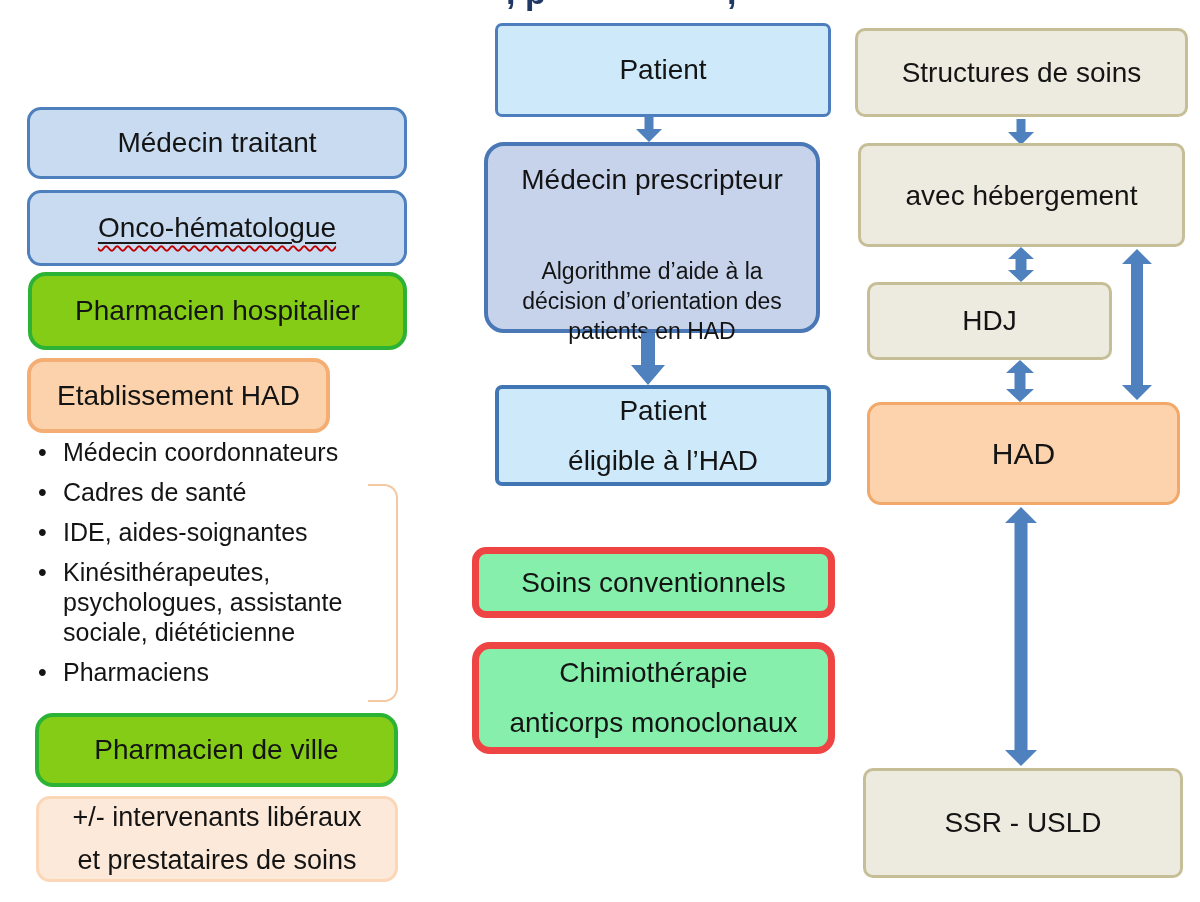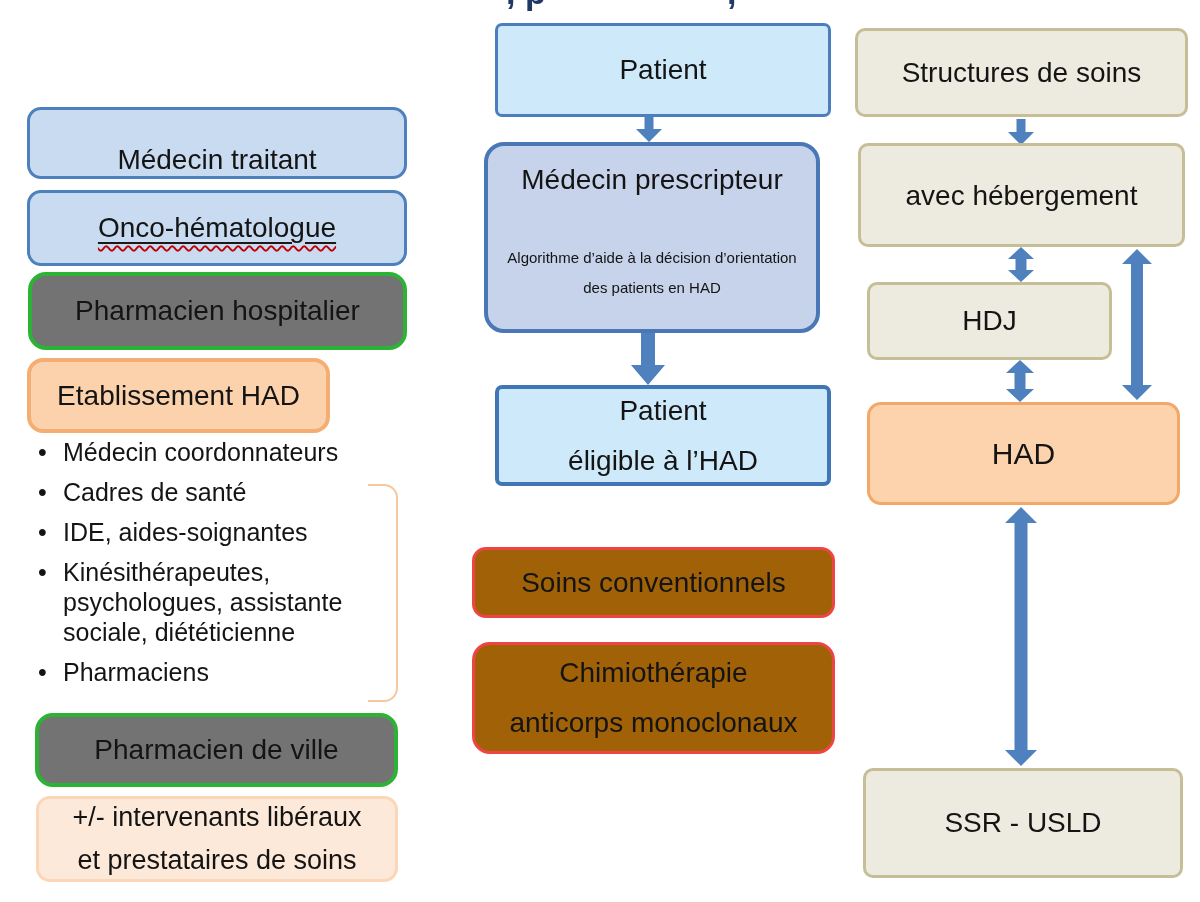--- a/index.html
+++ b/index.html
@@ -11,24 +11,24 @@
   }
   .box {
     position:absolute; display:flex; align-items:center; justify-content:center;
     text-align:center; box-sizing:border-box; font-size:28px;
   }
   
   .beige  { background:#EDEBDF; border:3px solid #C6BE96; border-radius:10px; }
   .blue   { background:#C8DBF0; border:3px solid #4E80BD; border-radius:14px; }
   .ltblue { background:#CEE9FA; border:3px solid #4C7EBD; border-radius:7px;margin-left:13px; }
   .midblue{ background:#C6D3EB; border:4px solid #4A78B6; border-radius:20px; }
-  .green  { background:#737373; border:4px solid #2CB335; border-radius:18px; }
+  .green  { background:#84cc16; border:4px solid #2CB335; border-radius:18px; }
   .orange { background:#FBD2AB; border:4px solid #F4AE74; border-radius:16px; }
   .peach  { background:#FDE9D9; border:3px solid #FBD7B8; border-radius:14px; }
-  .whiteb { background:#a16207; border:3px solid #ef4444; border-radius:14px; }
+  .whiteb { background:#86efac; border:7px solid #ef4444; border-radius:14px; }
 
   .two-line { flex-direction:column; line-height:50px; }
   .arrow { position:absolute; }
   .arrow polygon { fill:#4E81BD; }
 
   
   .title-frag {
     position:absolute; top:-28px; height:40px; line-height:40px;
     font-size:34px; font-weight:bold; color:#1F3864;
   }
@@ -44,34 +44,34 @@
   .usolid{ text-decoration:underline solid #1a1a1a; text-decoration-thickness:2px; text-underline-offset:5px; }
 
   
   .bracket {
     position:absolute; left:368px; top:484px; width:30px; height:218px;
     border:2px solid #F4C9A2; border-left:none; box-sizing:border-box;
     border-top-right-radius:14px; border-bottom-right-radius:14px;
   }
 
   .presc-title { font-size:28px; margin:18px 0 8px 0; }
-  .presc-sub   { font-size:15px; line-height:30px; width:300px; margin:4px auto; }
+  .presc-sub   { font-size:23px; line-height:30px; width:300px; margin:17px auto; }
 
   .had-label { font-size:30px; }
 </style>
 </head>
 <body>
 
 <div class="canvas">
 
   <div class="title-frag" style="left:506px;">, p</div>
   <div class="title-frag" style="left:727px;">,</div>
 
 
-  <div class="box blue" style="left:27px; top:107px; width:380px; height:72px;align-items:flex-end;">
+  <div class="box blue" style="left:27px; top:107px; width:380px; height:72px;">
     <span>Médecin traitant</span>
   </div>
 
   <div class="box blue" style="left:27px; top:190px; width:380px; height:76px;">
     <span class="wavy"><span class="usolid">Onco-hématologue</span></span>
   </div>
 
   <div class="box green" style="left:28px; top:272px; width:379px; height:78px;">
     <span>Pharmacien hospitalier</span>
   </div>

